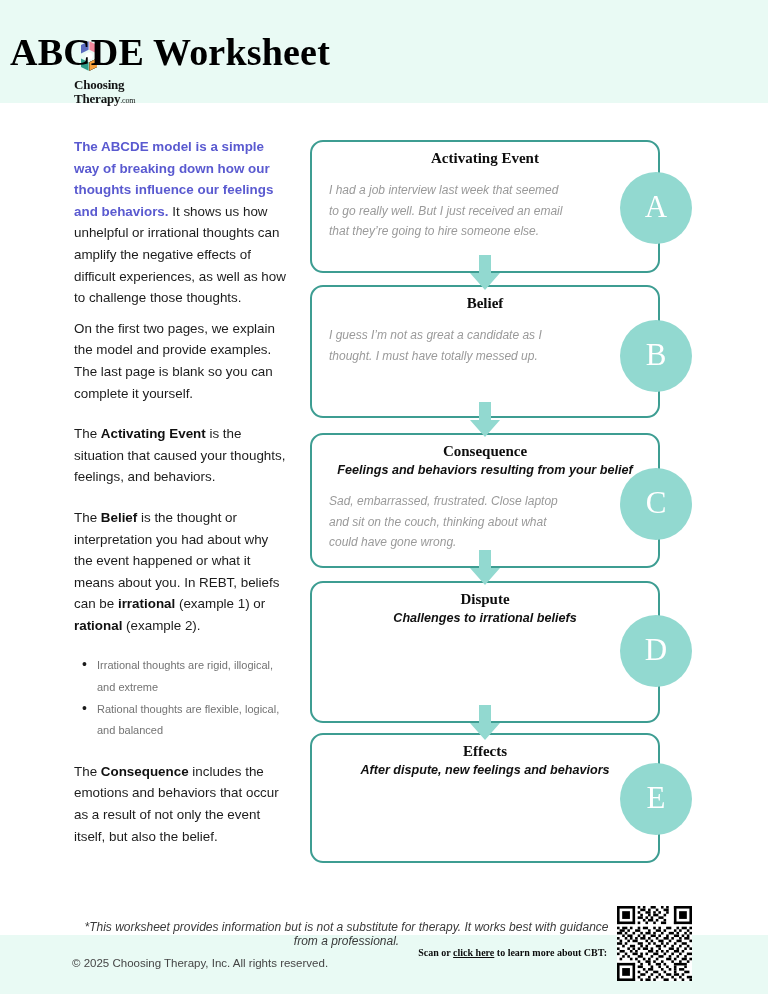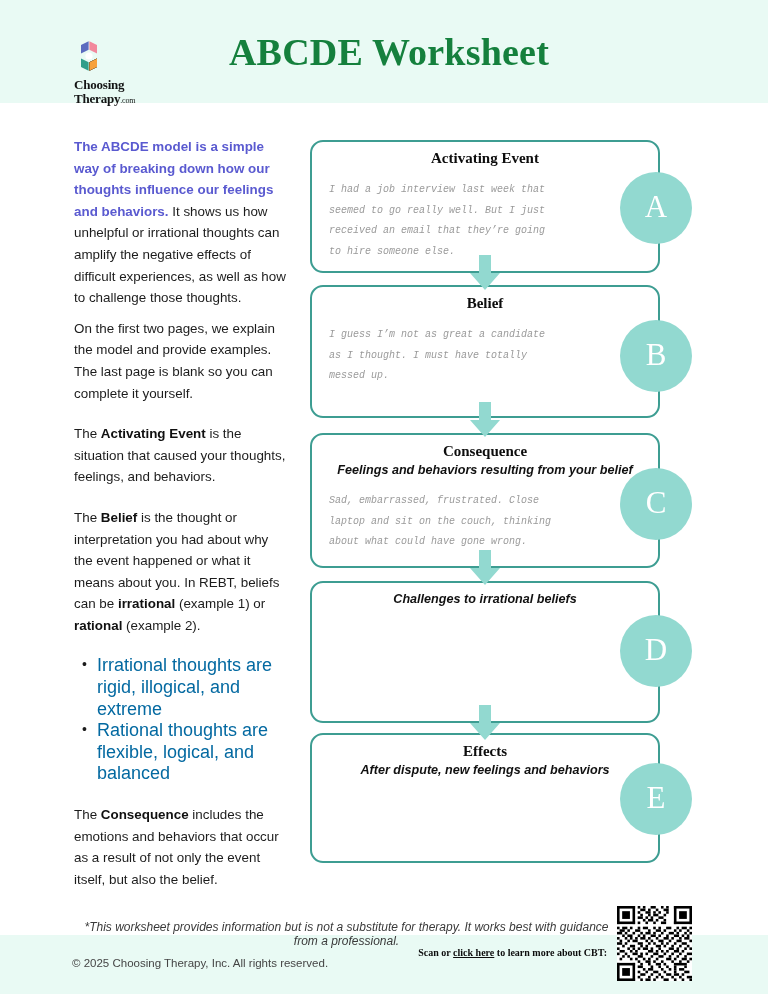--- a/index.html
+++ b/index.html
@@ -36,26 +36,26 @@
   #logo-text {
     font-family: "Liberation Serif", serif;
     font-size: 13px; line-height: 13.5px;
     color: #141414; letter-spacing: -0.2px;
   }
   #logo-text .lt-dom { font-size: 8px; }
   #page-title {
     position: absolute;
     left: 0; top: 30px;
     width: 768px;
-    text-align: center;
+    text-align: left;
     padding-left: 10px;
     font-family: "Liberation Serif", serif;
     font-weight: bold;
     font-size: 38px;
-    color: #15803d;
+    color: #000000;
     letter-spacing: 0.2px;
   }
 
   
   #left-col {
     position: absolute;
     left: 74px; top: 136px;
     width: 216px;
   }
   .para {
@@ -69,23 +69,23 @@
   .para b { font-weight: bold; color: #101010; }
   .gap-top { }
   ul.bullets {
     list-style: none;
     margin: 0 0 19px 0;
     padding: 0;
   }
   ul.bullets li {
     position: relative;
     padding-left: 23px;
-    font-size: 18px;
+    font-size: 11px;
     line-height: 21.6px;
-    color: #0369a1;
+    color: #737373;
   }
   ul.bullets li::before {
     content: "\2022";
     position: absolute;
     left: 8px; top: -1px;
     font-size: 14px;
     color: #1c1c1c;
   }
 
   
@@ -113,25 +113,24 @@
   .box-sub {
     font-style: italic;
     font-weight: bold;
     font-size: 12.6px;
     color: #111111;
     line-height: 18px;
     padding: 0 8px;
   }
   .box-body {
     font-style: italic;
-    font-size: 10px;
+    font-size: 12px;
     line-height: 20.5px;
     color: #9a9a9a;
     padding: 12px 95px 0 17px;
-    font-family: Liberation Mono, monospace;
   }
   .letter-badge {
     position: absolute;
     width: 72px; height: 72px;
     border-radius: 50%;
     background: #92d9d0;
     color: #ffffff;
     font-family: "Liberation Serif", serif;
     font-size: 31px;
     display: flex;
@@ -263,20 +262,21 @@
       </div>
       <div class="box-body">Sad, embarrassed, frustrated. Close laptop and sit on the couch, thinking about what could have gone wrong.</div>
     </div>
     <div class="letter-badge" style="left:310px; top:328px;">C</div>
     <svg class="arrow-link" style="left:159px; top:410px;" viewBox="0 0 32 36">
       <path d="M10 0 H22 V18 H31 L16 35 L1 18 H10 Z" fill="#92d9d0"></path>
     </svg>
 
     <div class="abcde-box" style="top:441px; height:142px;">
       <div class="box-head">
+        <div class="box-title">Dispute</div>
         <div class="box-sub">Challenges to irrational beliefs</div>
       </div>
       <div class="box-body"></div>
     </div>
     <div class="letter-badge" style="left:310px; top:475px;">D</div>
     <svg class="arrow-link" style="left:159px; top:565px;" viewBox="0 0 32 36">
       <path d="M10 0 H22 V18 H31 L16 35 L1 18 H10 Z" fill="#92d9d0"></path>
     </svg>
 
     <div class="abcde-box" style="top:593px; height:130px;">

